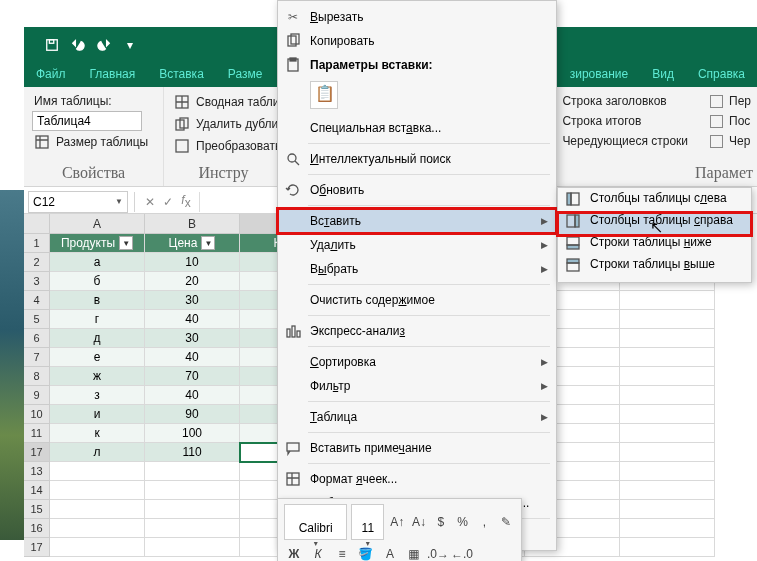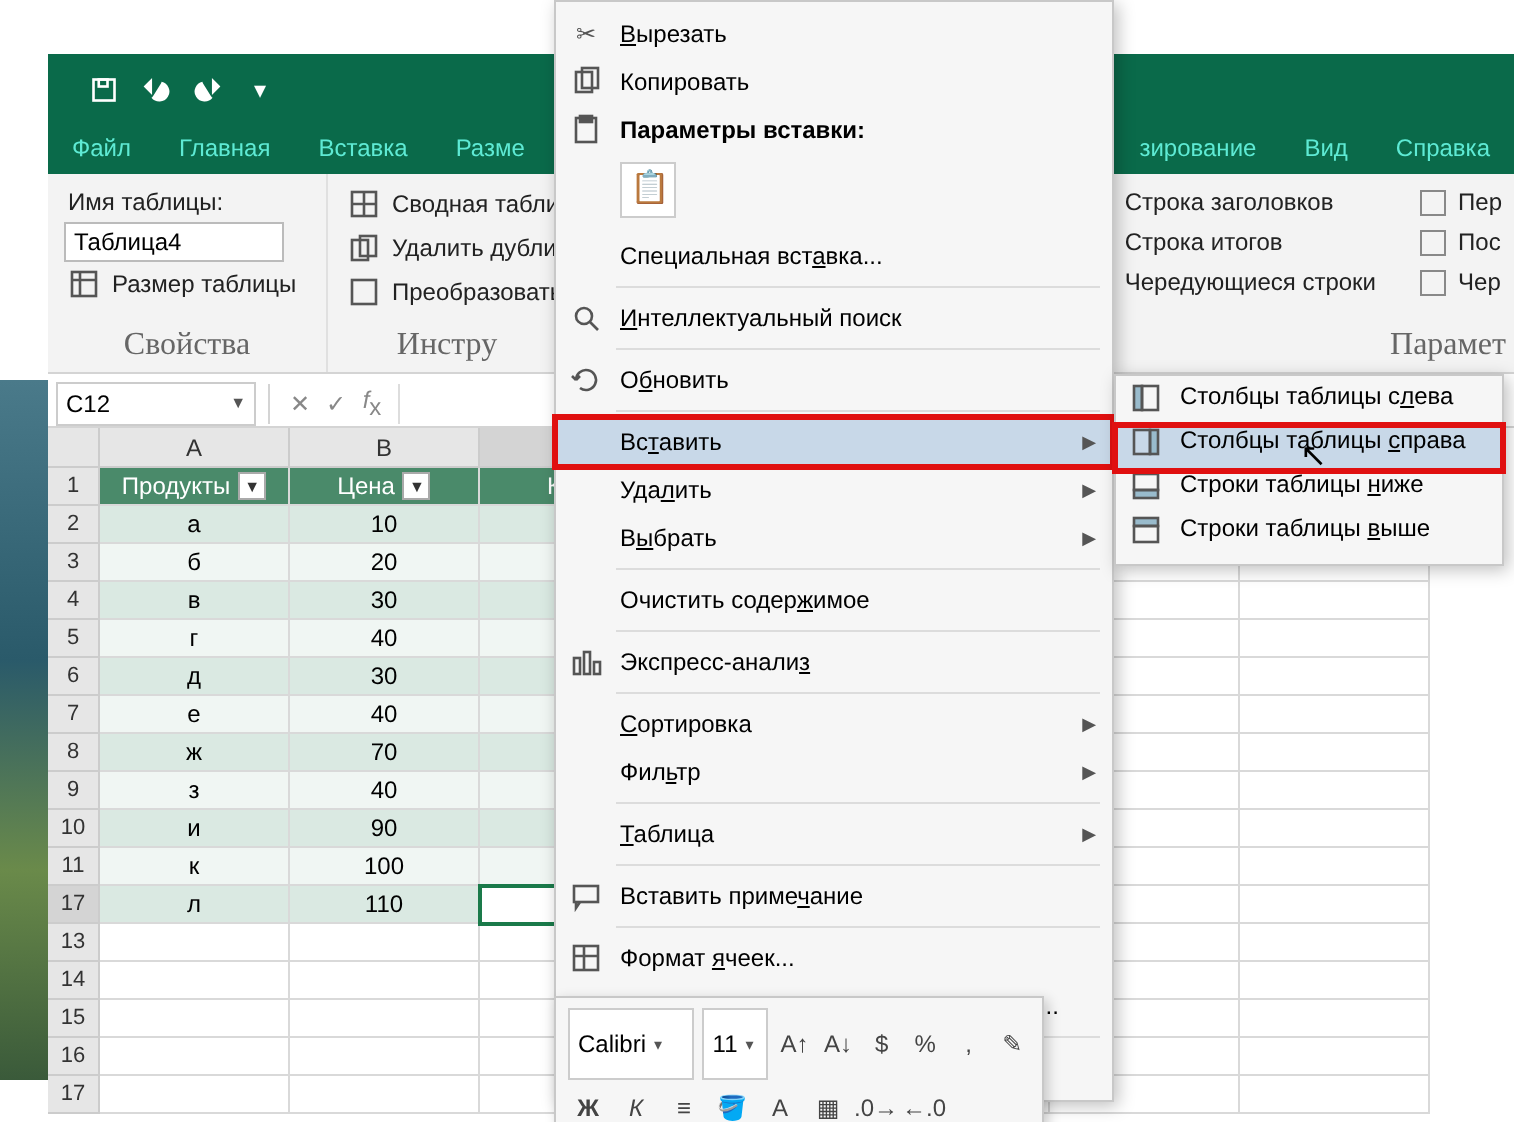--- a/index.html
+++ b/index.html
@@ -58,21 +58,21 @@
 .redbox { outline:3px solid #e01010; outline-offset:-1px; }
 
 .submenu { position:absolute; left:557px; top:187px; width:195px; background:#f6f6f6; border:1px solid #c8c8c8; box-shadow:2px 2px 8px rgba(0,0,0,.25); padding:3px 0; }
 .submenu .mi { display:flex; align-items:flex-start; height:22px; padding:0 6px; gap:8px; }
 .submenu .mi.hover { background:#c8d8e8; }
 .submenu .micon { width:18px; height:16px; display:inline-flex; align-items:center; justify-content:center; color:#555; }
 .cursor { position:absolute; left:650px; top:218px; font-size:16px; color:#000; pointer-events:none; }
 
 .minibar { position:absolute; left:277px; top:498px; width:245px; background:#f6f6f6; border:1px solid #c8c8c8; box-shadow:2px 2px 6px rgba(0,0,0,.2); padding:5px 6px; display:flex; flex-direction:column; gap:4px; }
 .minibar .row { display:flex; align-items:center; gap:4px; }
-.minibar .fcombo { border:1px solid #ccc; height:36px; padding:16px 4px; display:flex; align-items:center; background:#fff; gap:4px; }
+.minibar .fcombo { border:1px solid #ccc; height:36px; padding:16px 4px; display:flex; align-items:center; background:#fff; gap:4px;flex-direction:column; }
 .minibar .btn { width:20px; height:20px; display:inline-flex; align-items:center; justify-content:center; color:#444; }
 .dd-tri { font-size:8px; color:#555; }
 
 svg.i { width:16px; height:16px; stroke:#555; fill:none; stroke-width:1.3; }
 </style>
 </head>
 <body>
 
 <div class="sidebar-img"></div>
 

